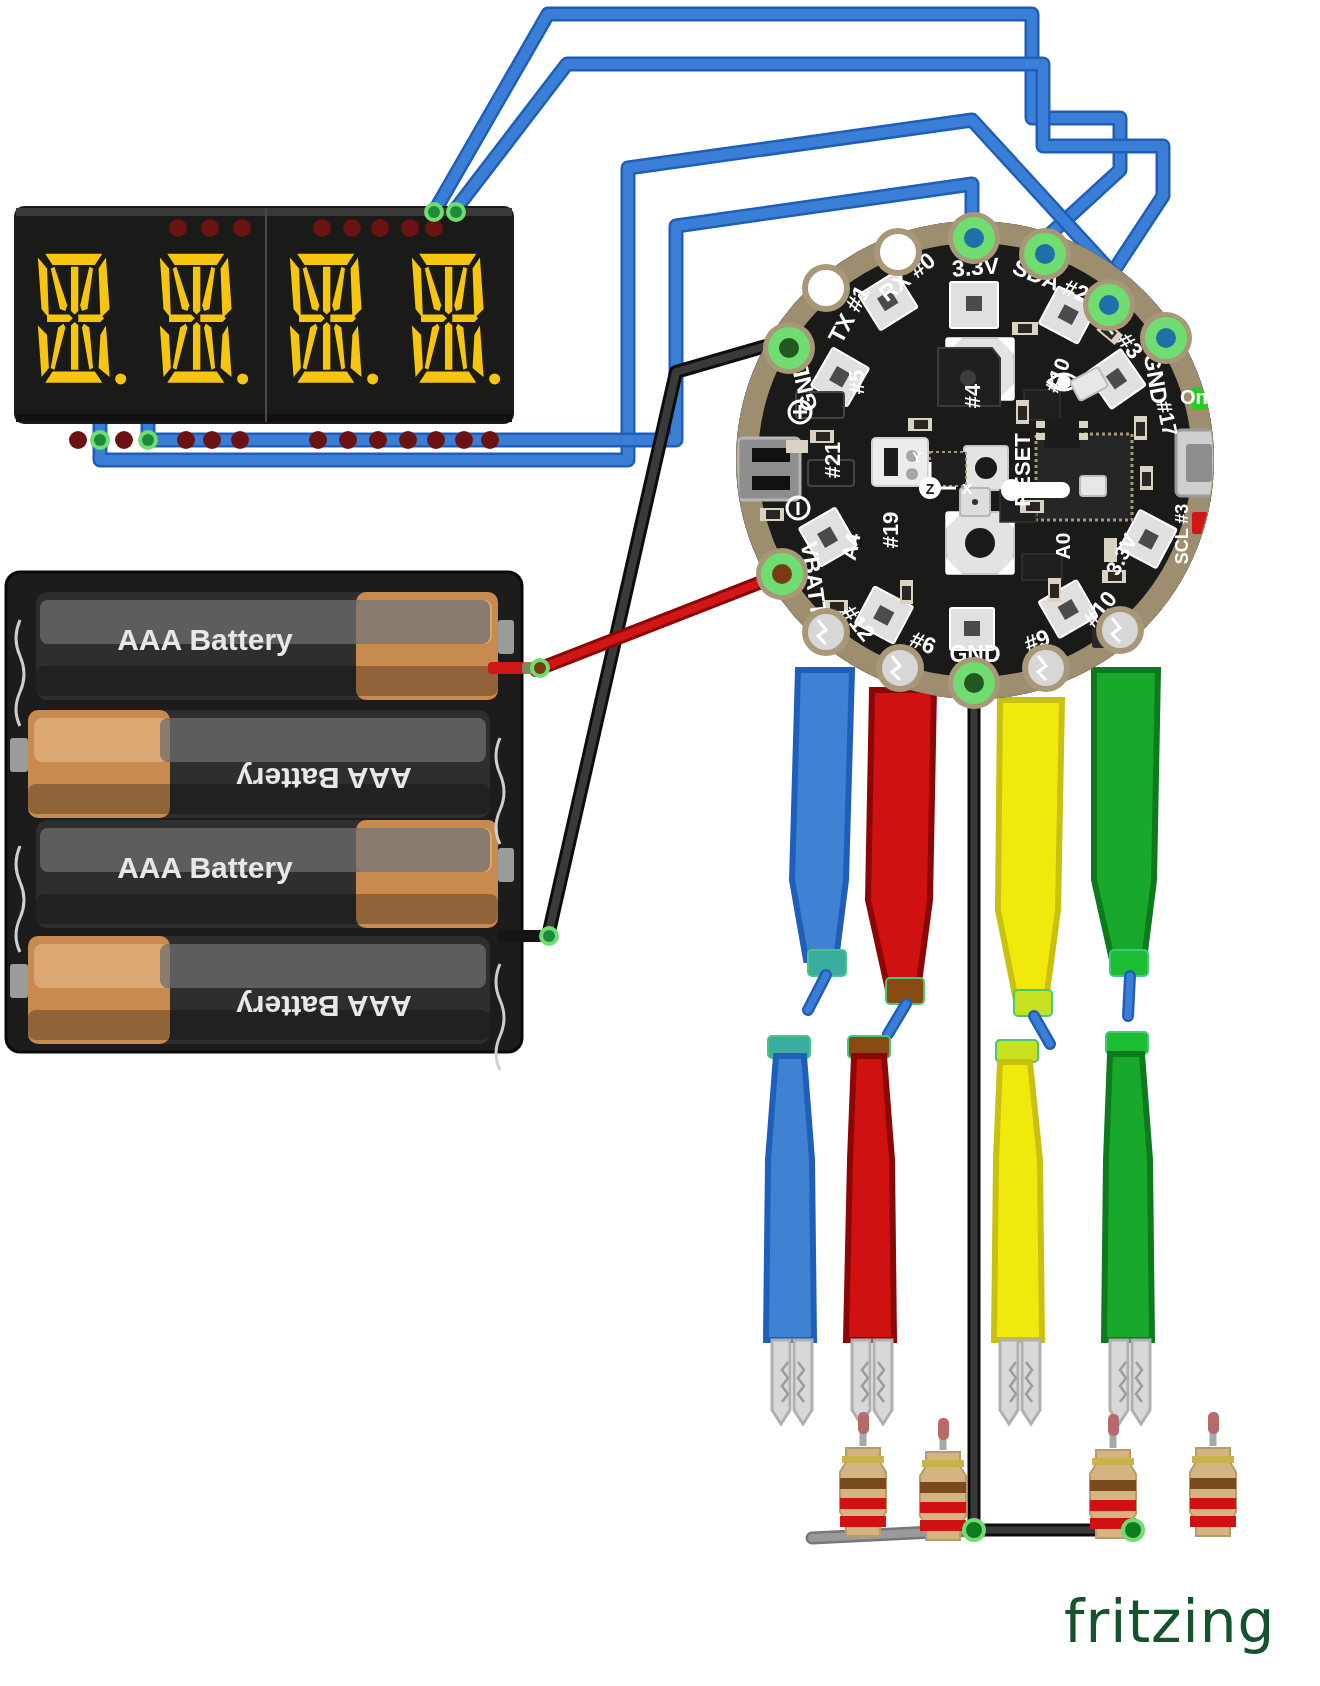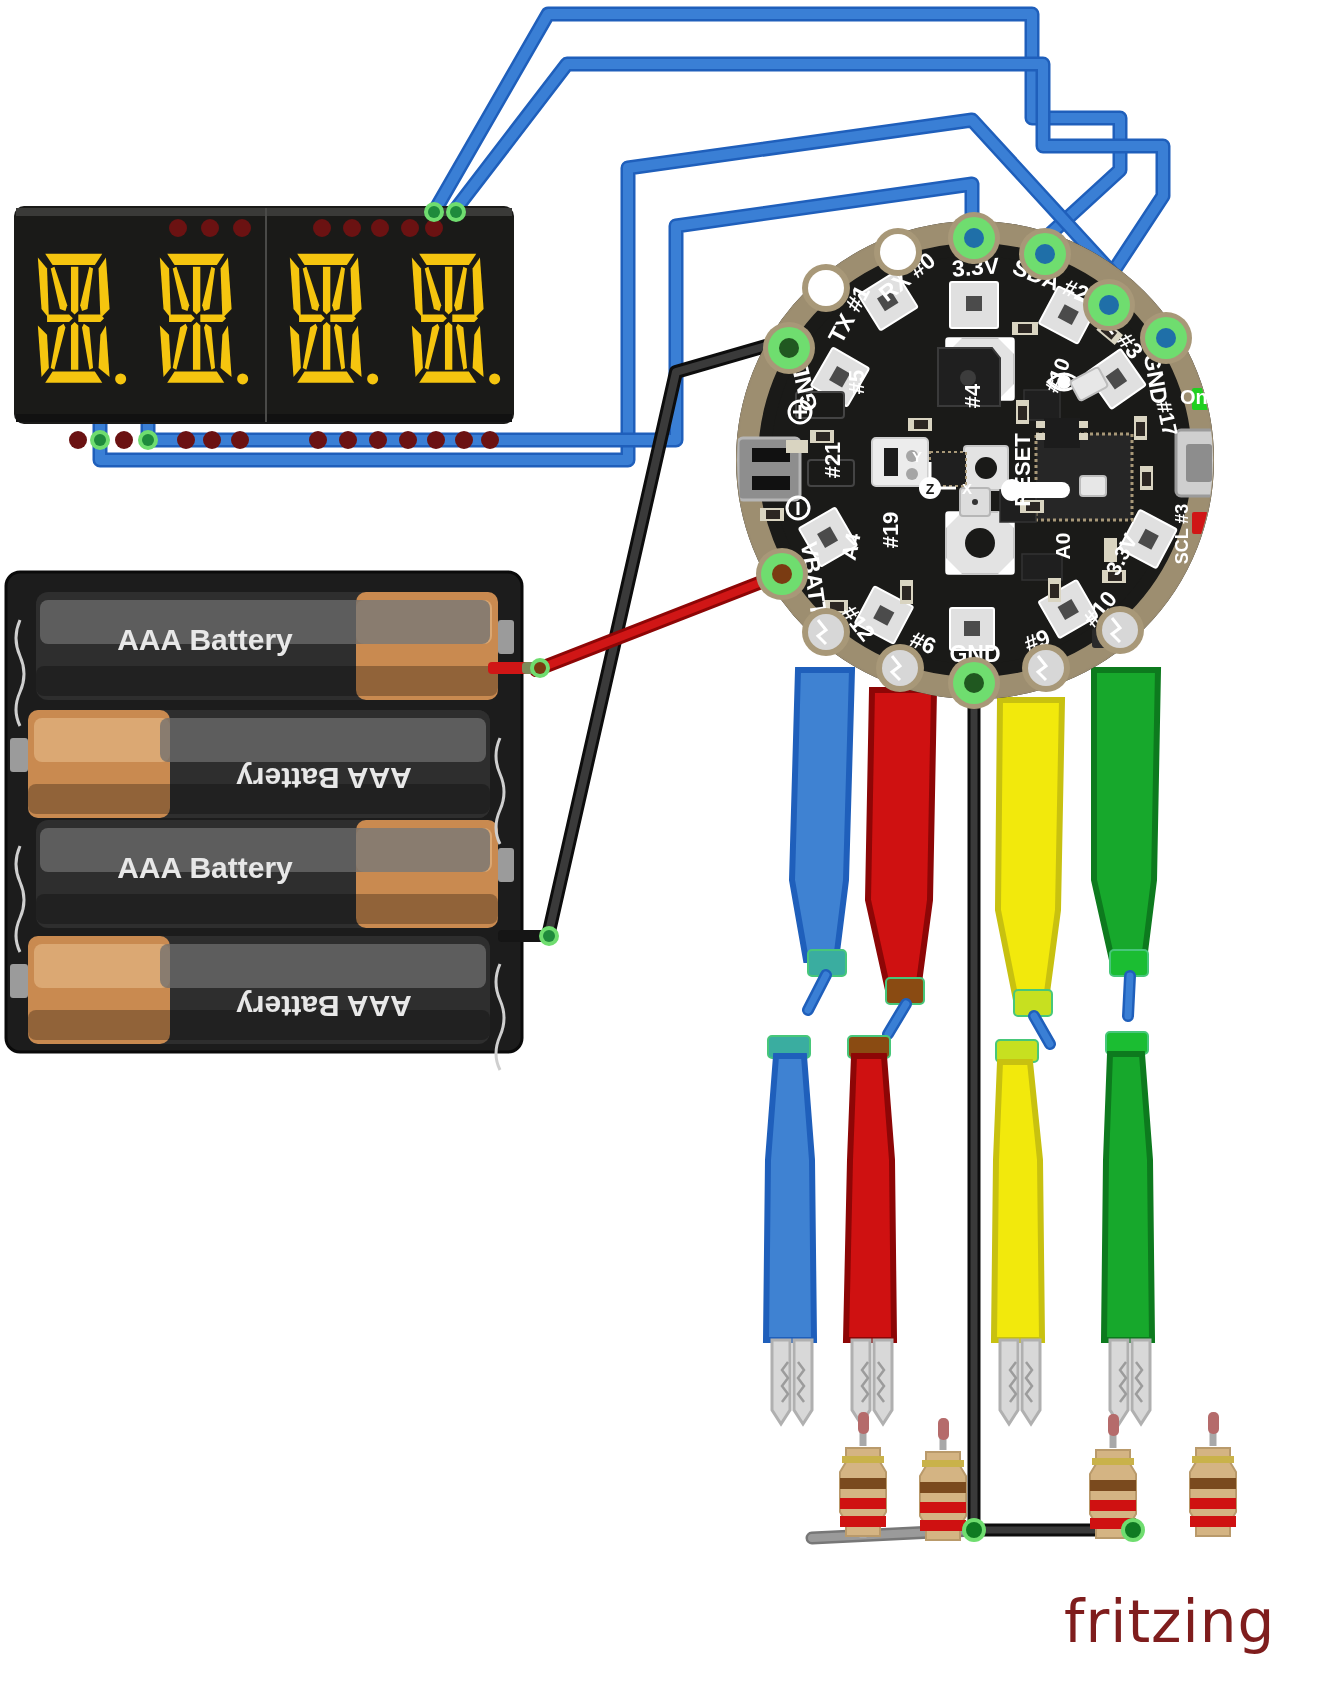--- a/index.html
+++ b/index.html
@@ -663,16 +663,16 @@
       <rect x="1190" y="1498" width="46" height="11" fill="#cf1111"></rect>
       <rect x="1190" y="1516" width="46" height="11" fill="#cf1111"></rect>
     </g>
 
     <circle cx="974" cy="1530" r="12" fill="#6fdd6f"></circle>
     <circle cx="974" cy="1530" r="8" fill="#0f7a22"></circle>
     <circle cx="1133" cy="1530" r="12" fill="#6fdd6f"></circle>
     <circle cx="1133" cy="1530" r="8" fill="#0f7a22"></circle>
   </svg>
 
-  <div style="position:absolute;left:1064px;top:1588px;font-size:58px;color:#7f1d1d;letter-spacing:1px;
+  <div style="position:absolute;left:1064px;top:1588px;font-size:58px;color:#14532d;letter-spacing:1px;
               font-family:'DejaVu Sans',sans-serif;">fritzing</div>
 
 </div>
 
 </body></html>

